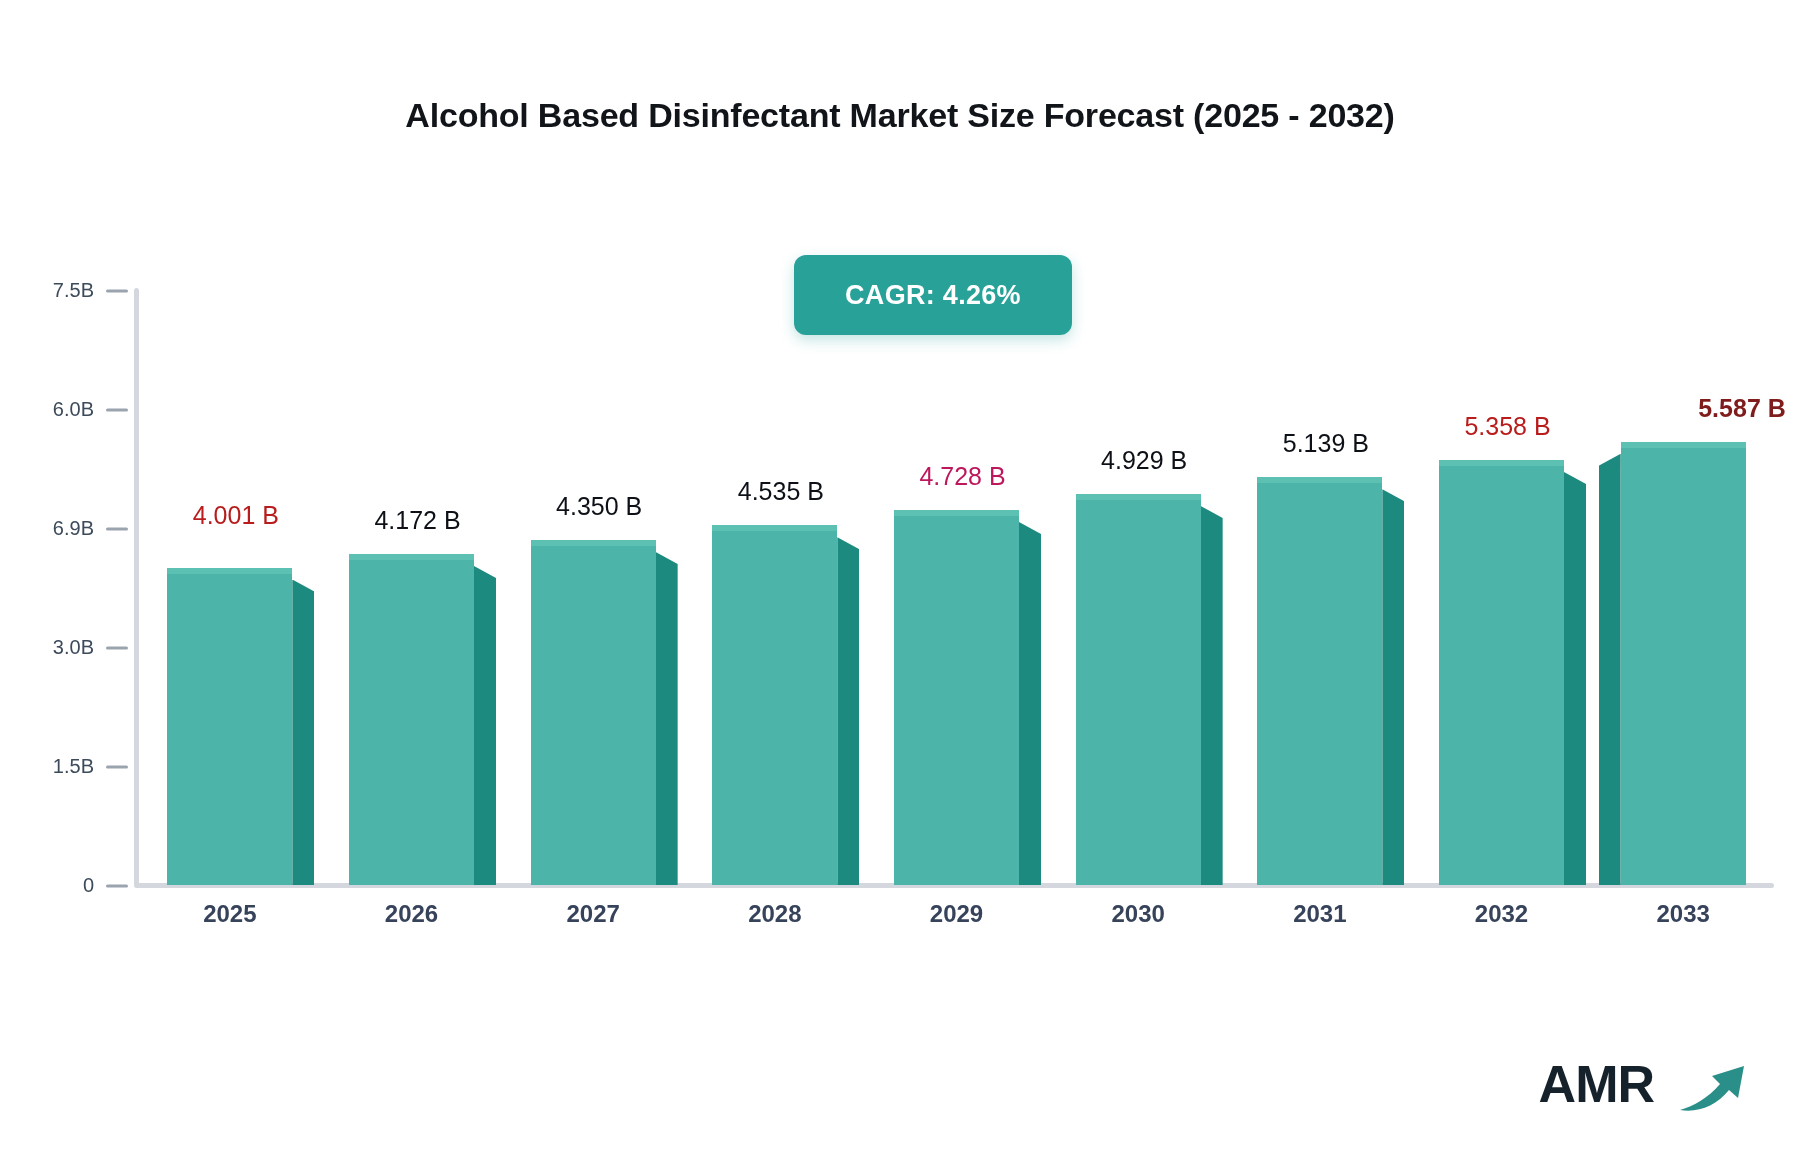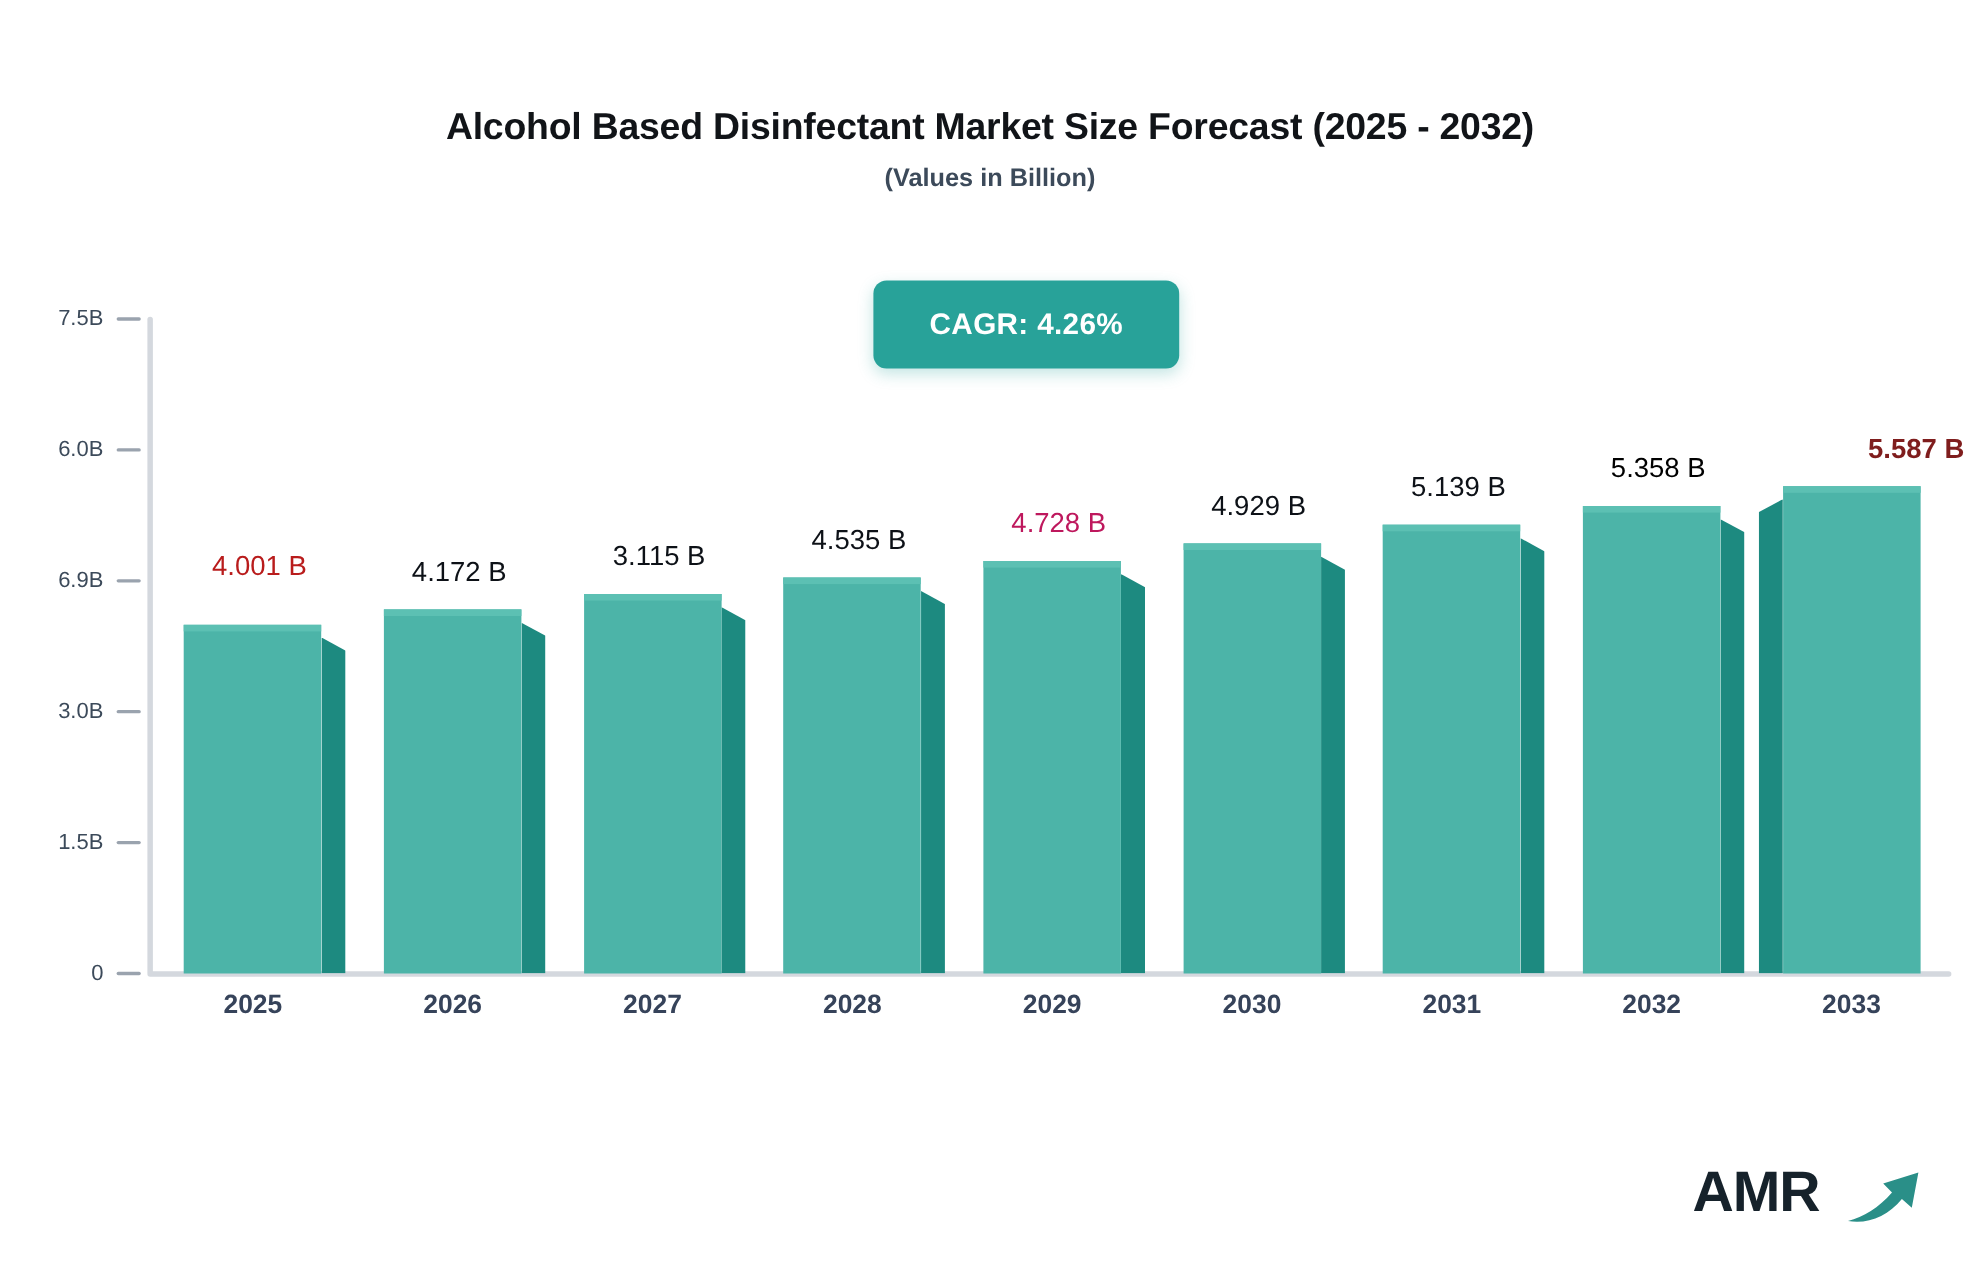--- a/index.html
+++ b/index.html
@@ -127,21 +127,20 @@
     width:74px;height:56px;
     margin-left:-12px;margin-bottom:-4px;
   }
 </style>
 </head>
 <body>
 
 <div id="page">
 
   <div class="title">Alcohol Based Disinfectant Market Size Forecast (2025 - 2032)</div>
-  <div class="subtitle">(Values in Billion)</div>
 
   <div class="cagr-badge">CAGR: 4.26%</div>
 
   <div id="plot">
     <div class="y-axis-line"></div>
     <div class="x-axis-line"></div>
     <div id="yticks">
         <div class="ytick" style="top: 885px;"><span class="lbl">0</span><span class="dash"></span></div>
         <div class="ytick" style="top: 766px;"><span class="lbl">1.5B</span><span class="dash"></span></div>
         <div class="ytick" style="top: 647px;"><span class="lbl">3.0B</span><span class="dash"></span></div>
@@ -160,21 +159,21 @@
           <div class="bar-front" style="width: 125px; height: 330.979px; background: rgb(76, 180, 168);"></div>
           <div class="bar-side right" style="height: 318.979px; background: rgb(29, 138, 128); clip-path: polygon(0px 0px, 100% 12px, 100% 100%, 0px 100%);"></div>
           <div class="bar-top-cap" style="width: 125px; bottom: 324.979px; background: rgb(92, 192, 179);"></div>
         </div>
         <div class="bar-value" style="left: 417.5px; top: 506.021px; color: rgb(13, 17, 23);">4.172 B</div>
         <div class="bar-group" style="left: 530.667px; width: 125px; height: 345.1px;">
           <div class="bar-front" style="width: 125px; height: 345.1px; background: rgb(76, 180, 168);"></div>
           <div class="bar-side right" style="height: 333.1px; background: rgb(29, 138, 128); clip-path: polygon(0px 0px, 100% 12px, 100% 100%, 0px 100%);"></div>
           <div class="bar-top-cap" style="width: 125px; bottom: 339.1px; background: rgb(92, 192, 179);"></div>
         </div>
-        <div class="bar-value" style="left: 599.167px; top: 491.9px; color: rgb(13, 17, 23);">3.115 B</div>
+        <div class="bar-value" style="left: 599.167px; top: 491.9px; color: rgb(13, 17, 23);">4.350 B</div>
         <div class="bar-group" style="left: 712.333px; width: 125px; height: 359.777px;">
           <div class="bar-front" style="width: 125px; height: 359.777px; background: rgb(76, 180, 168);"></div>
           <div class="bar-side right" style="height: 347.777px; background: rgb(29, 138, 128); clip-path: polygon(0px 0px, 100% 12px, 100% 100%, 0px 100%);"></div>
           <div class="bar-top-cap" style="width: 125px; bottom: 353.777px; background: rgb(92, 192, 179);"></div>
         </div>
         <div class="bar-value" style="left: 780.833px; top: 477.223px; color: rgb(13, 17, 23);">4.535 B</div>
         <div class="bar-group" style="left: 894px; width: 125px; height: 375.088px;">
           <div class="bar-front" style="width: 125px; height: 375.088px; background: rgb(76, 180, 168);"></div>
           <div class="bar-side right" style="height: 363.088px; background: rgb(29, 138, 128); clip-path: polygon(0px 0px, 100% 12px, 100% 100%, 0px 100%);"></div>
           <div class="bar-top-cap" style="width: 125px; bottom: 369.088px; background: rgb(92, 192, 179);"></div>
@@ -190,21 +189,21 @@
           <div class="bar-front" style="width: 125px; height: 407.694px; background: rgb(76, 180, 168);"></div>
           <div class="bar-side right" style="height: 395.694px; background: rgb(29, 138, 128); clip-path: polygon(0px 0px, 100% 12px, 100% 100%, 0px 100%);"></div>
           <div class="bar-top-cap" style="width: 125px; bottom: 401.694px; background: rgb(92, 192, 179);"></div>
         </div>
         <div class="bar-value" style="left: 1325.83px; top: 429.306px; color: rgb(13, 17, 23);">5.139 B</div>
         <div class="bar-group" style="left: 1439px; width: 125px; height: 425.068px;">
           <div class="bar-front" style="width: 125px; height: 425.068px; background: rgb(76, 180, 168);"></div>
           <div class="bar-side right" style="height: 413.068px; background: rgb(29, 138, 128); clip-path: polygon(0px 0px, 100% 12px, 100% 100%, 0px 100%);"></div>
           <div class="bar-top-cap" style="width: 125px; bottom: 419.068px; background: rgb(92, 192, 179);"></div>
         </div>
-        <div class="bar-value" style="left: 1507.5px; top: 411.932px; color: #000000;">5.358 B</div>
+        <div class="bar-value" style="left: 1507.5px; top: 411.932px; color: #b91c1c;">5.358 B</div>
         <div class="bar-group" style="left: 1620.67px; width: 125px; height: 443.235px;">
           <div class="bar-front" style="width: 125px; height: 443.235px; background: rgb(76, 180, 168);"></div>
           <div class="bar-side left" style="height: 431.235px; background: rgb(29, 138, 128); clip-path: polygon(0px 12px, 100% 0px, 100% 100%, 0px 100%);"></div>
           <div class="bar-top-cap" style="width: 125px; bottom: 437.235px; background: rgb(92, 192, 179);"></div>
         </div>
         <div class="bar-value" style="left: 1742px; top: 393.765px; color: #7f1d1d; font-weight: bold;">5.587 B</div>
       </div>
     <div id="xlabels">
         <div class="x-label" style="left: 229.833px;">2025</div>
         <div class="x-label" style="left: 411.5px;">2026</div>

